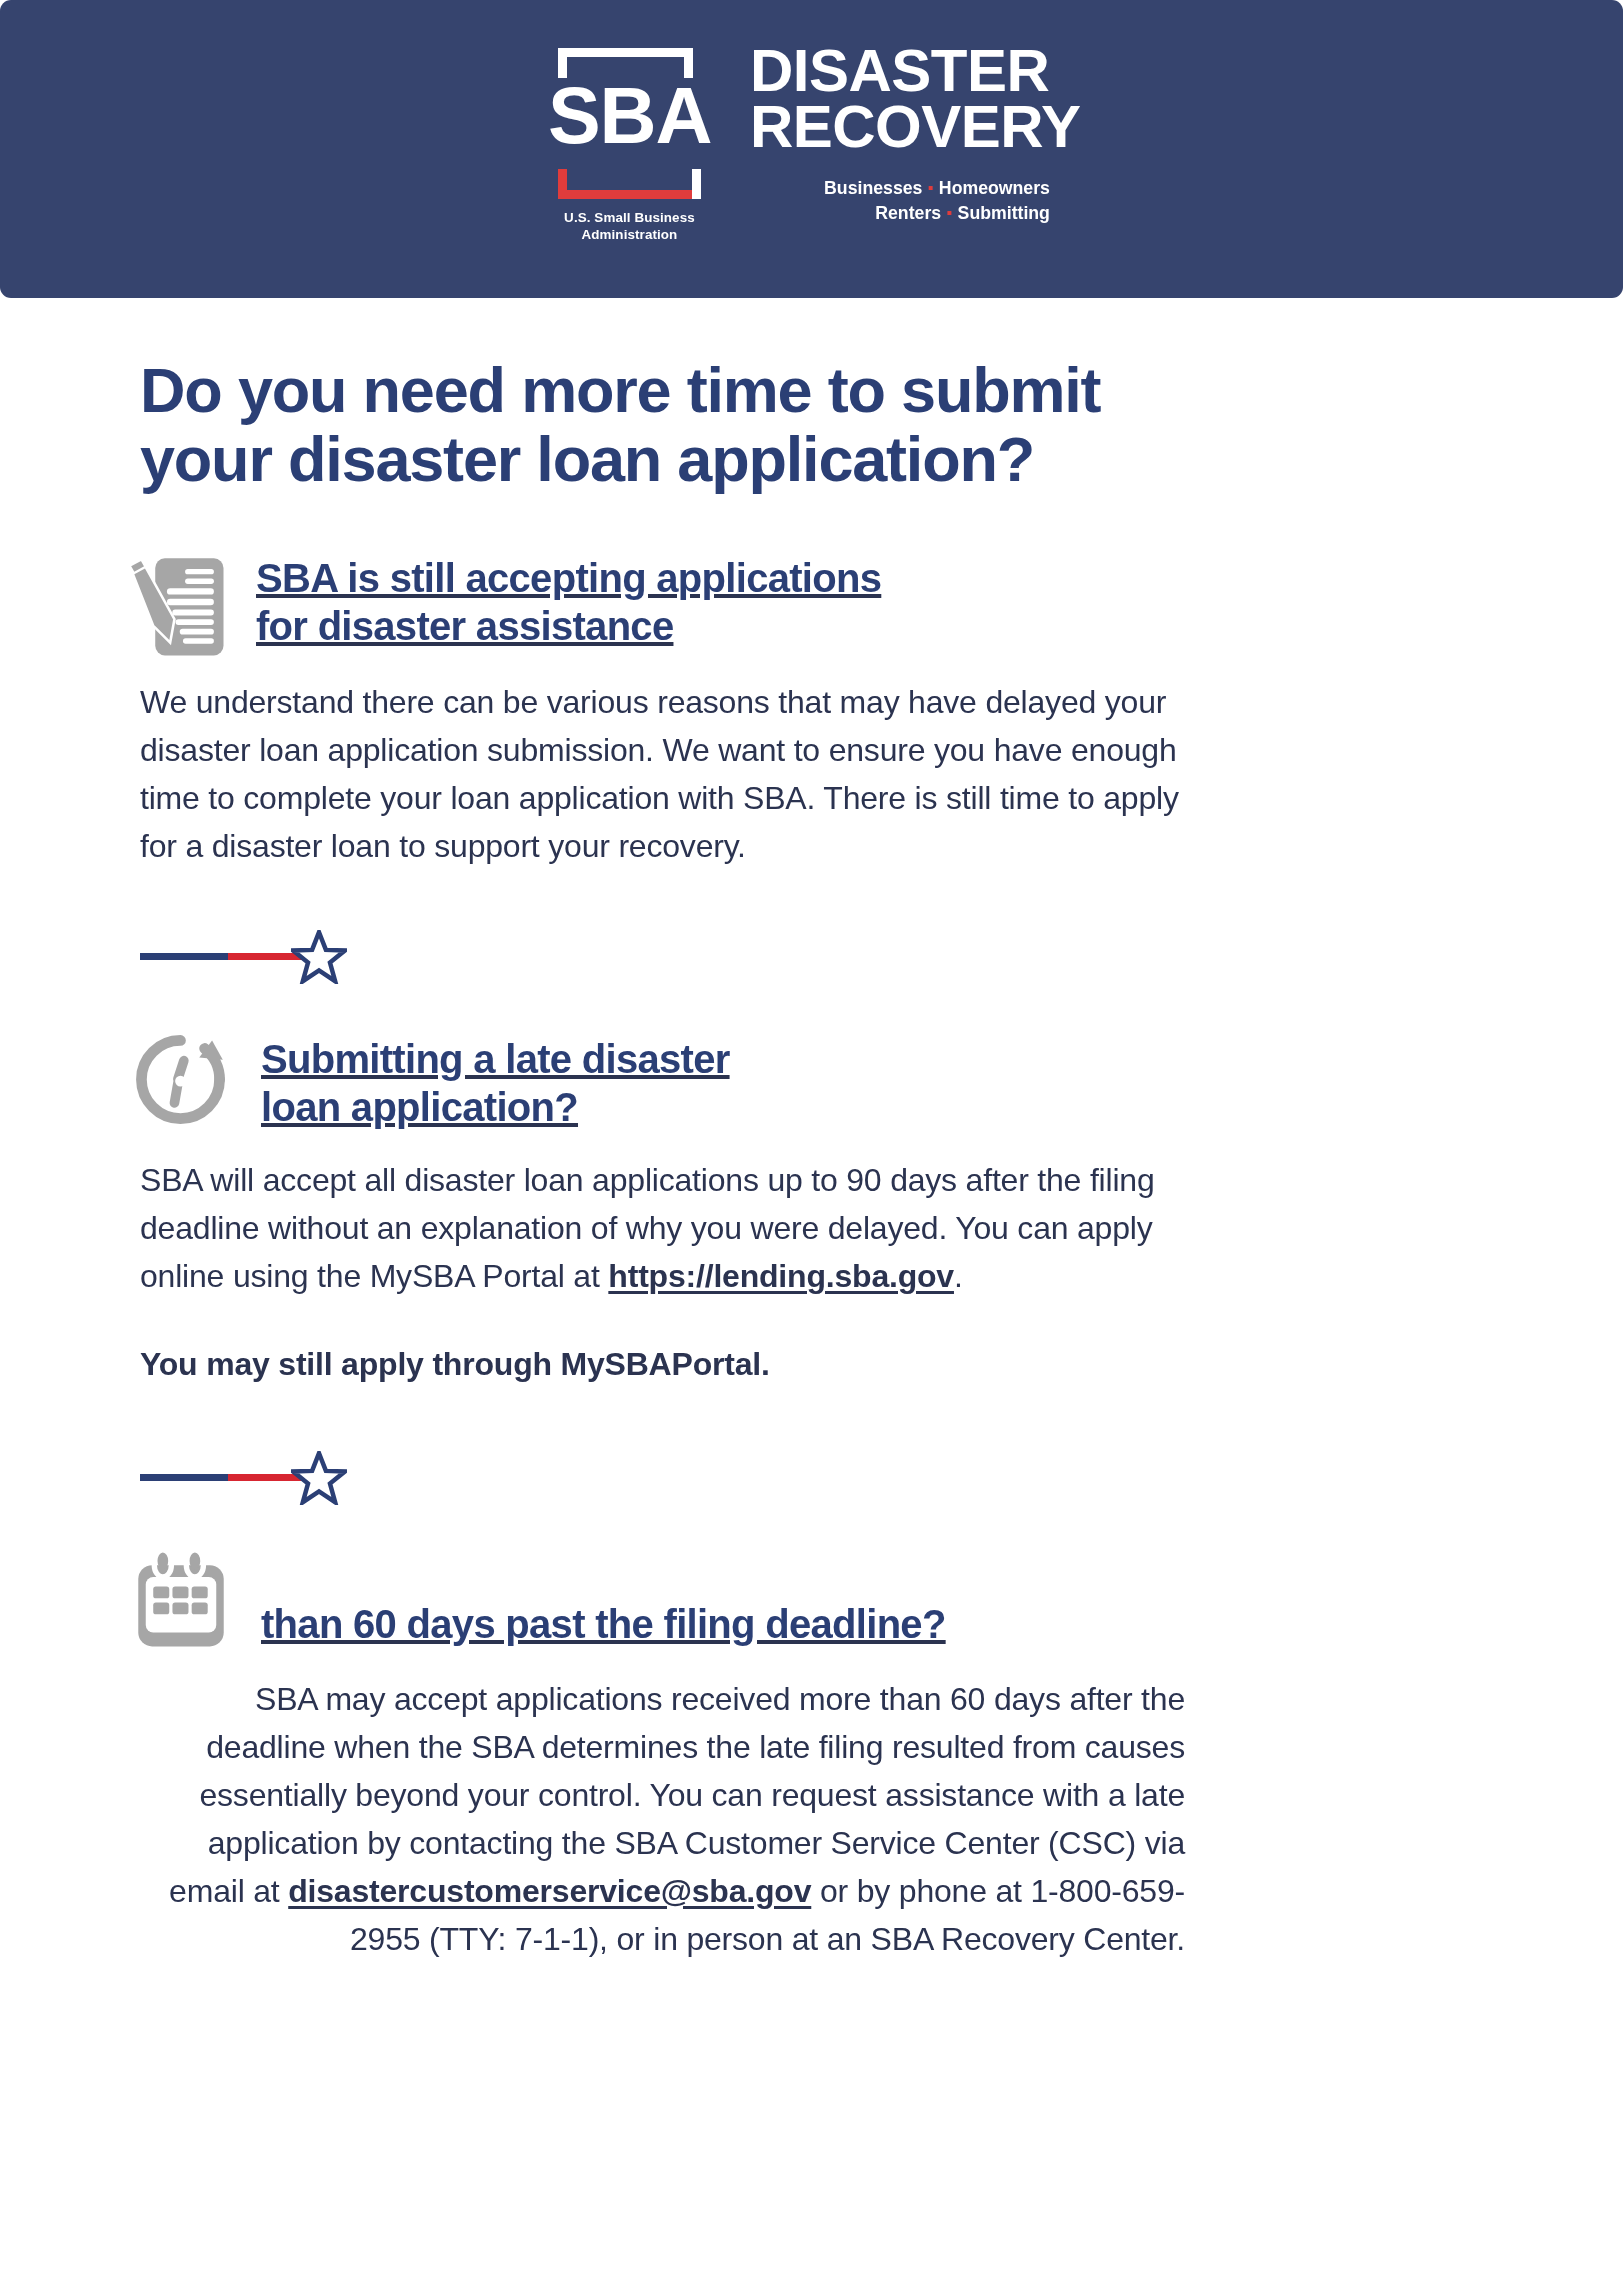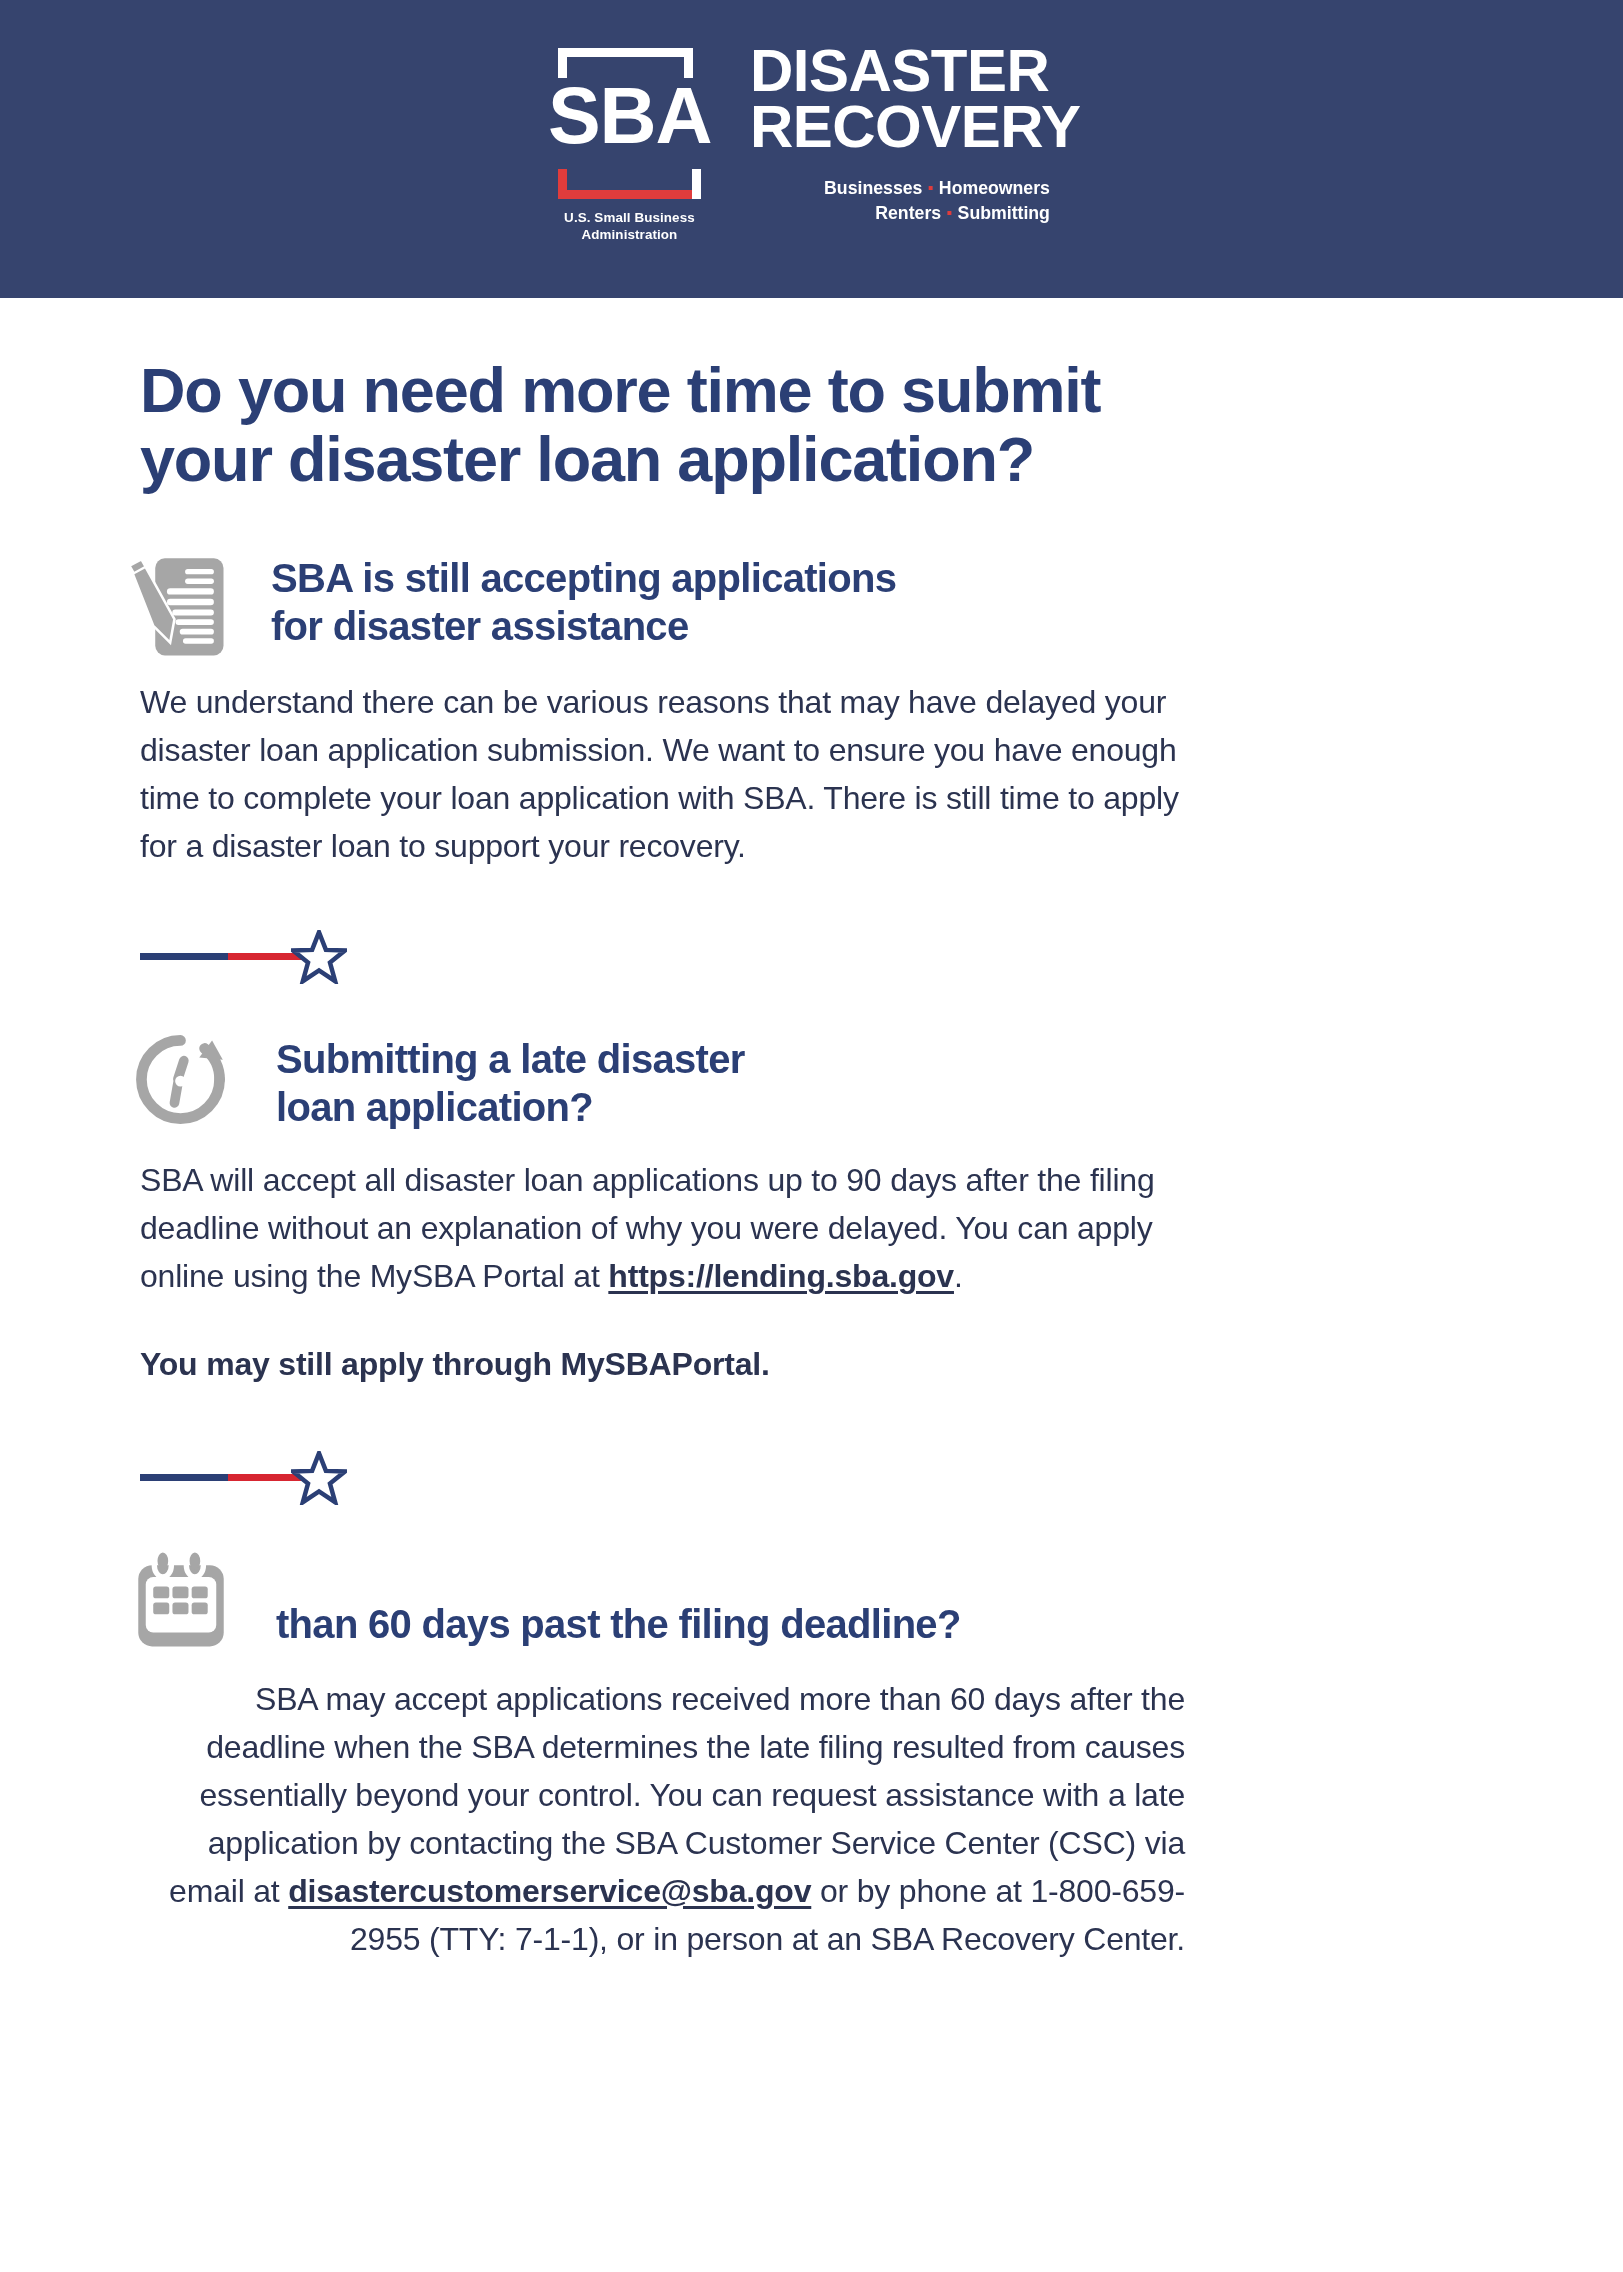--- a/index.html
+++ b/index.html
@@ -27,20 +27,21 @@
   
   .header-band {
     position: absolute;
     top: 0; left: 0;
     width: 1623px;
     height: 298px;
     background: #36446E;
     display: flex;
     align-items: flex-start;
     justify-content: center;
+    border-radius: 11px;
   }
 
   .logo-lockup {
     display: flex;
     align-items: flex-start;
     margin-top: 42px;
     margin-left: 5.4px;
   }
 
   
@@ -141,21 +142,22 @@
     font-weight: 700;
     letter-spacing: -1.2px;
     color: #2B3F75;
     max-width: 1370px;
   }
 
   
   .section-head {
     display: flex;
     align-items: flex-start;
-    gap: 28px;
+    gap: 13px;
+    text-decoration: underline;
   }
   .section-head .icon-slot {
     flex: 0 0 auto;
     width: 135px;
     display: flex;
     justify-content: center;
     padding-top: 3.2px;
   }
   .section-head h2 {
     font-size: 40px;

